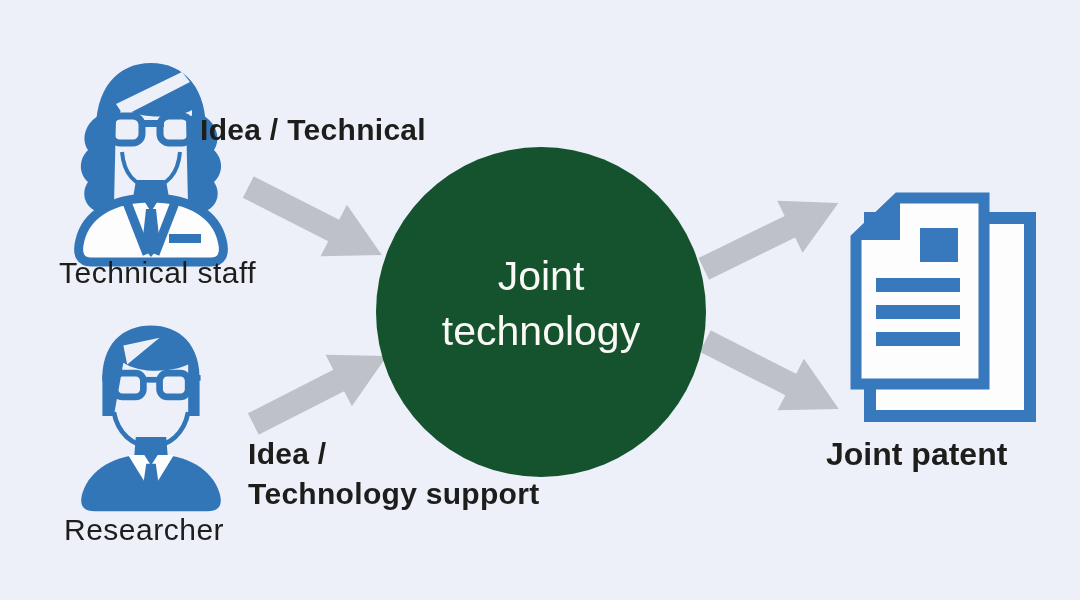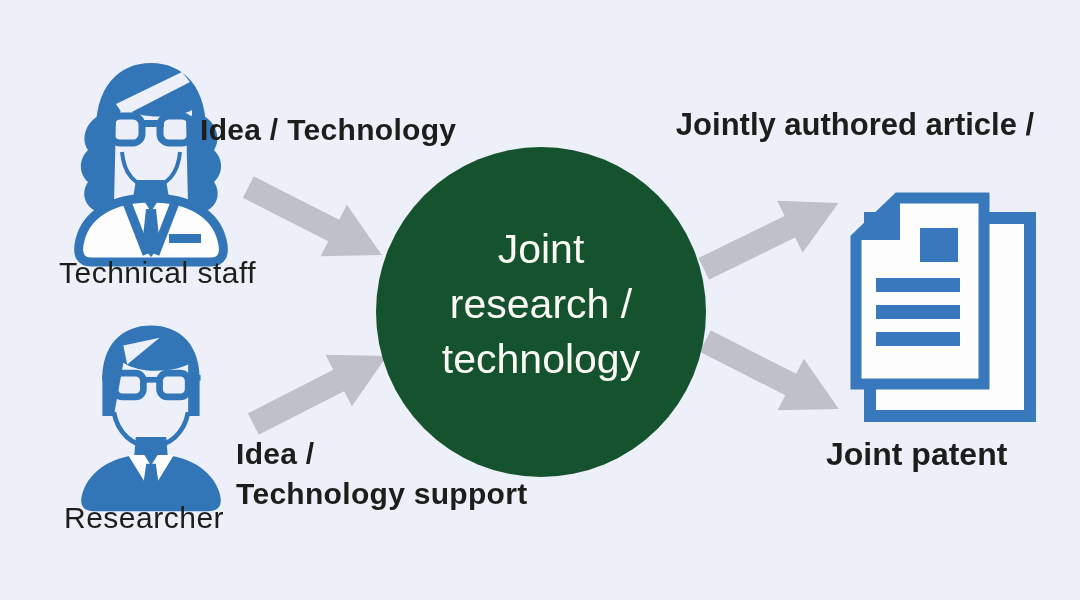--- a/index.html
+++ b/index.html
@@ -64,21 +64,21 @@
 
       <polygon points="77,141 93,141 85,154"></polygon>
       <polygon points="80,151 90,151 94,188 85,199 76,188"></polygon>
 
       <rect x="103" y="176" width="32" height="9"></rect>
     </g>
   </svg>
 
   <div class="abs actor-caption label" style="left:59px;top:256px;">Technical staff</div>
 
-  <div class="abs contrib label" style="left:200px;top:110px;">Idea / Technology</div>
+  <div class="abs contrib label" style="left:200px;top:110px;">Idea / Technical</div>
 
   <svg class="abs" style="left:70px;top:318px;" width="162" height="196" viewBox="0 0 170 200">
     <g fill="#3376B8">
 
       <path d="M34,66 C32,24 56,5 85,5 C114,5 138,24 136,66 L136,100 L124,100 L124,46 C108,54 74,56 56,44 L46,100 L34,100 Z"></path>
 
       <polygon points="56,26 94,18 60,46" fill="#EDF0F9"></polygon>
 
       <g fill="none" stroke="#3376B8" stroke-width="7">
         <rect x="47" y="55" width="30" height="25" rx="8"></rect>
@@ -94,50 +94,48 @@
 
       <path d="M85,140 C47,140 21,156 13,181 C9,195 15,200 26,200 L144,200 C155,200 161,195 157,181 C149,156 123,140 85,140 Z"></path>
 
       <polygon points="61,141 109,141 85,180" fill="#FDFDFD"></polygon>
 
       <polygon points="78,141 92,141 85,152"></polygon>
       <polygon points="80,150 90,150 94,178 85,190 76,178"></polygon>
     </g>
   </svg>
 
-  <div class="abs actor-caption label" style="left:64px;top:501px;">Researcher</div>
+  <div class="abs actor-caption label" style="left:64px;top:513px;">Researcher</div>
 
-  <div class="abs" style="left:236px;top:434px;">
+  <div class="abs" style="left:248px;top:434px;">
     <div class="contrib">Idea /</div>
     <div class="contrib">Technology support</div>
   </div>
 
   <svg class="abs arrow a1" viewBox="0 0 150 62">
     <polygon points="0,19 96,19 96,2 150,31 96,60 96,43 0,43" fill="#BEC1C7"></polygon>
   </svg>
   <svg class="abs arrow a2" viewBox="0 0 150 62">
     <polygon points="0,19 96,19 96,2 150,31 96,60 96,43 0,43" fill="#BEC1C7"></polygon>
   </svg>
   <svg class="abs arrow a3" viewBox="0 0 150 62">
     <polygon points="0,19 96,19 96,2 150,31 96,60 96,43 0,43" fill="#BEC1C7"></polygon>
   </svg>
   <svg class="abs arrow a4" viewBox="0 0 150 62">
     <polygon points="0,19 96,19 96,2 150,31 96,60 96,43 0,43" fill="#BEC1C7"></polygon>
   </svg>
 
   <div class="abs center-circle">
     <div class="center-text">
       <div>Joint</div>
-      <div>research /</div>
       <div>technology</div>
     </div>
   </div>
 
   <div class="abs output-label" style="left:630px;top:106px;width:450px;">
-    <div>Jointly authored article /</div>
   </div>
 
   <svg class="abs" style="left:836px;top:190px;" width="200" height="238" viewBox="0 0 200 238">
 
     <rect x="34" y="28" width="160" height="198" fill="#FDFDFD" stroke="#3779BC" stroke-width="12"></rect>
 
     <path d="M62,8 L148,8 L148,194 L20,194 L20,48 Z" fill="#FDFDFD" stroke="#3779BC" stroke-width="11" stroke-linejoin="miter"></path>
 
     <polygon points="64,6 64,50 18,50" fill="#3779BC"></polygon>
 

